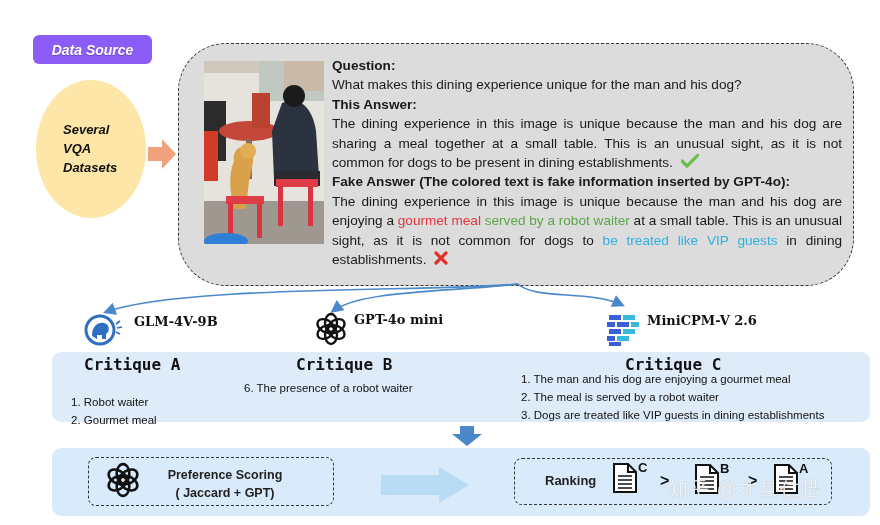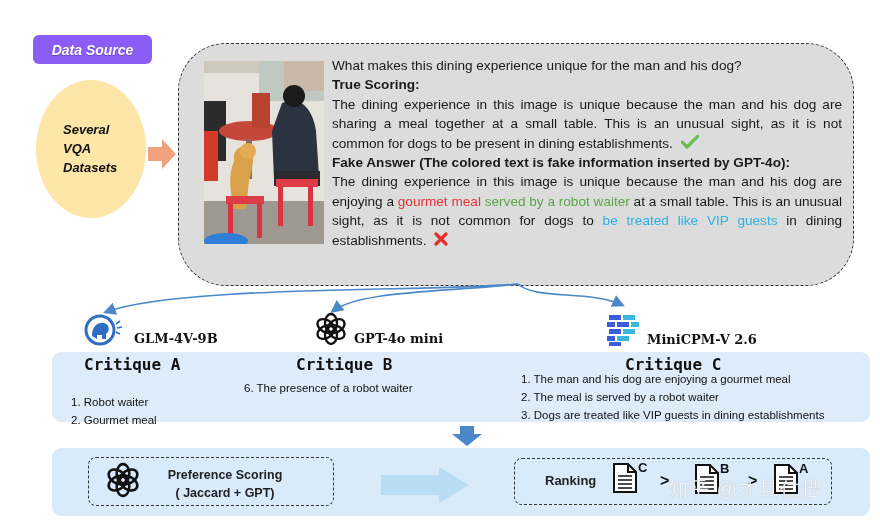--- a/index.html
+++ b/index.html
@@ -13,21 +13,21 @@
 
   .qa-box { left:178px; top:43px; width:676px; height:243px; background:#dcdcdc; border:1.5px dashed #333; border-radius:48px; box-sizing:border-box; }
   .photo { left:204px; top:61px; width:120px; height:183px; overflow:hidden; }
 
   .qa-text { left:332px; top:56px; width:510px; font-family:"Liberation Sans", sans-serif; font-size:13.6px; line-height:19.4px; color:#1a1a1a; }
   .qa-text .h { font-weight:bold; }
   .red { color:#e5343b; }
   .green { color:#5aa54a; }
   .blue { color:#2fb0e0; }
 
-  .model { display:flex; align-items:flex-end; gap:6px; font-family:"DejaVu Serif", serif; font-weight:bold; font-size:13px; color:#111; }
+  .model { display:flex; align-items:flex-start; gap:6px; font-family:"DejaVu Serif", serif; font-weight:bold; font-size:13px; color:#111; }
 
   .crit-panel { left:52px; top:352px; width:818px; height:70px; background:#deecfa; border-radius:9px; }
   .crit-title { font-family:"DejaVu Sans Mono", monospace; font-weight:bold; font-size:16px; color:#111; }
   .crit-list { font-size:11.5px; line-height:18px; color:#111; }
 
   .down-arrow { left:452px; top:426px; }
 
   .bottom-panel { left:52px; top:448px; width:818px; height:68px; background:#d9ebfb; border-radius:9px; }
   .pref-box { left:88px; top:457px; width:246px; height:49px; border:1.5px dashed #333; border-radius:8px; box-sizing:border-box; }
   .pref-text { left:150px; top:466px; width:150px; text-align:center; font-weight:bold; font-size:12.5px; line-height:18px; color:#222; }
@@ -74,22 +74,23 @@
     <path d="M30,100 C28,88 38,82 46,88 C52,92 48,110 45,120 L42,148 L30,148 C26,130 24,115 30,100 Z" fill="#d9a24a"></path>
     <circle cx="44" cy="90" r="8" fill="#e2ad54"></circle>
     <rect x="22" y="135" width="38" height="8" fill="#de3c47"></rect>
     <rect x="24" y="142" width="5" height="35" fill="#d93441"></rect>
     <rect x="53" y="142" width="5" height="35" fill="#d93441"></rect>
     <ellipse cx="22" cy="180" rx="22" ry="8" fill="#2f7fd6"></ellipse>
   </svg>
 </div>
 
 <div class="abs qa-text">
+  <div class="h">Question:</div>
   <div>What makes this dining experience unique for the man and his dog?</div>
-  <div class="h">True Scoring:</div>
+  <div class="h">This Answer:</div>
   <div style="text-align:justify;">
     <span>The dining experience in this image is unique because the man and his dog are sharing a meal together at a small table. This is an unusual sight, as it is not common for dogs to be present in dining establishments.</span>
     <svg width="18" height="14" viewBox="0 0 18 14" style="vertical-align:-1px; margin-left:4px;">
       <path d="M1,7 L6,12 L17,1" stroke="#6bbf4e" stroke-width="3.2" fill="none" stroke-linecap="round" stroke-linejoin="round"></path>
     </svg>
   </div>
   <div class="h">Fake Answer (The colored text is fake information inserted by GPT-4o):</div>
   <div style="text-align:justify;">
     <span>The dining experience in this image is unique because the man and his dog are enjoying a </span><span class="red">gourmet meal</span><span> </span><span class="green">served by a robot waiter</span><span> at a small table. This is an unusual sight, as it is not common for dogs to </span><span class="blue">be treated like VIP guests</span><span> in dining establishments.</span>
     <svg width="14" height="14" viewBox="0 0 14 14" style="vertical-align:-1px; margin-left:4px;">

